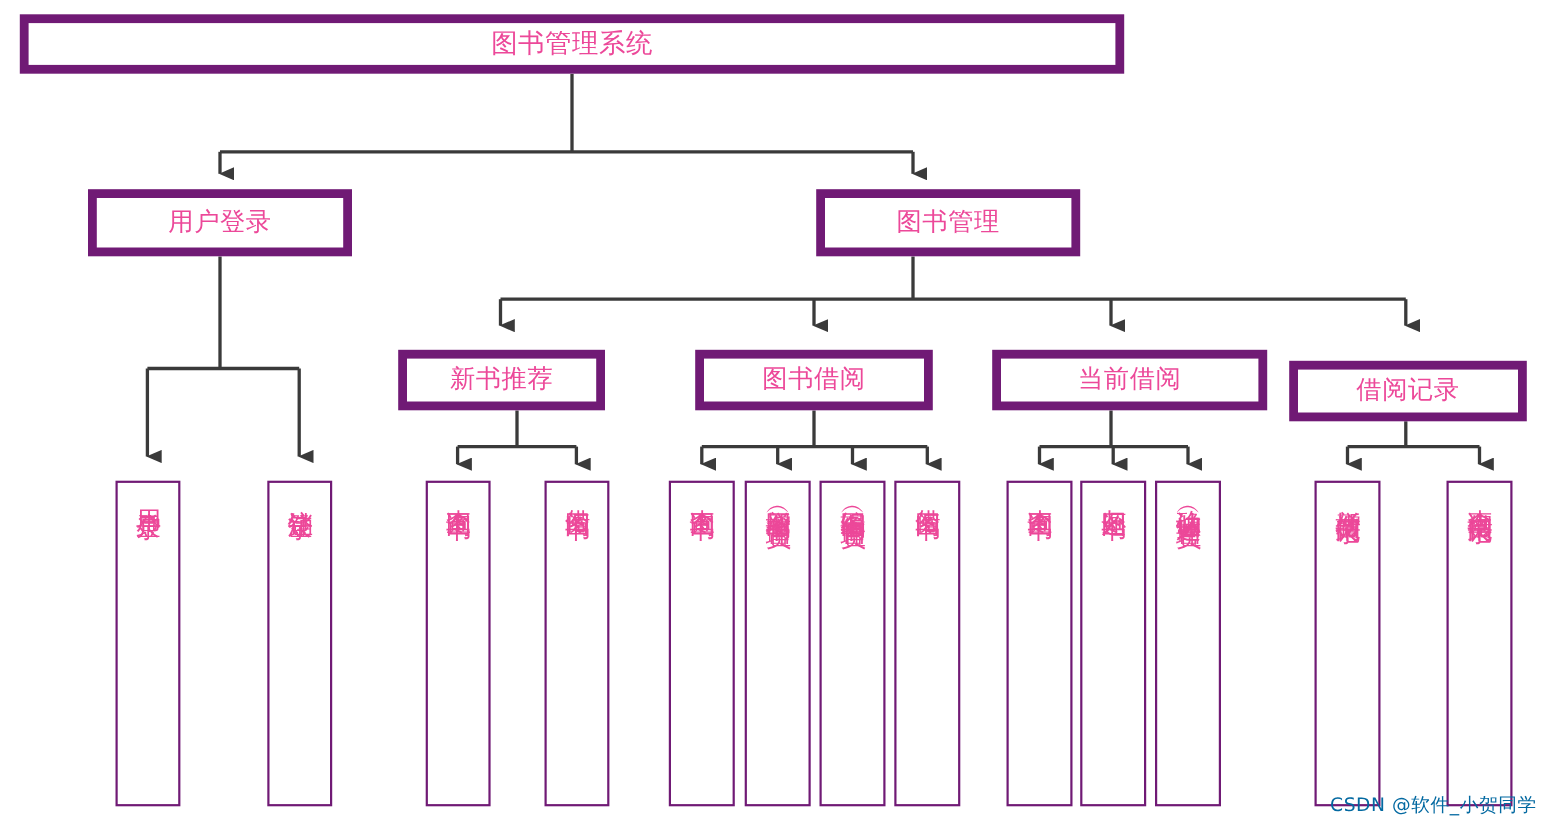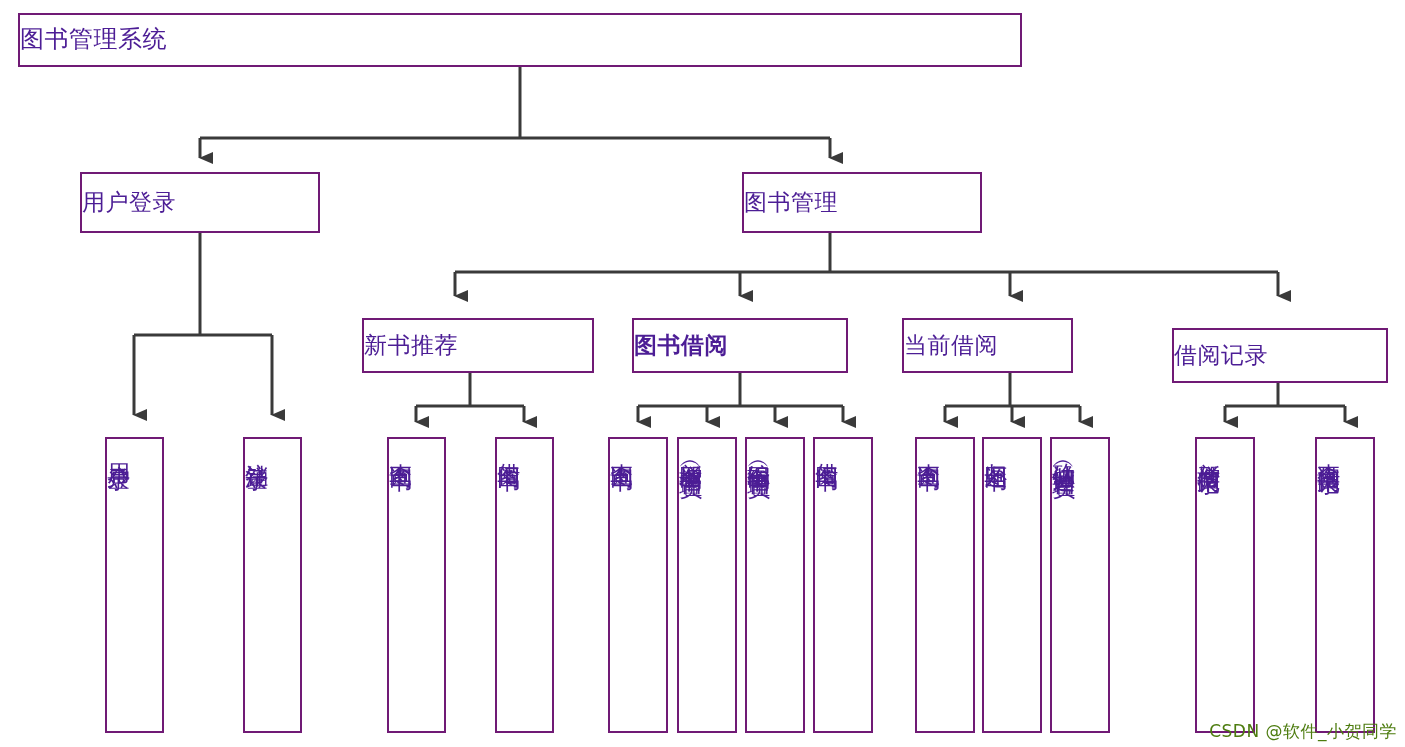--- a/index.html
+++ b/index.html
@@ -22,24 +22,25 @@
     left: 0;
     top: 0;
     width: 1405px;
     height: 747px;
     pointer-events: none;
   }
   .node {
     position: absolute;
     box-sizing: border-box;
     background: #ffffff;
-    border: 2px solid #701a75;
+    border: 8px solid #701a75;
     display: flex;
     align-items: center;
-    color: #4c1d95;
+    justify-content: center;
+    color: #ec4899;
     z-index: 2;
   }
   .node .lbl {
     display: block;
     text-align: center;
     line-height: 1.22;
     letter-spacing: 0.5px;
   }
   .node.root .lbl { font-size: 24px; }
   .node.l2 .lbl  { font-size: 23px; }
@@ -55,21 +56,21 @@
     font-size: 23px;
     letter-spacing: 2px;
     line-height: 1.05;
     white-space: nowrap;
   }
   .watermark {
     position: absolute;
     right: 8px;
     bottom: 4px;
     font-size: 17px;
-    color: #4d7c0f;
+    color: #0369a1;
     white-space: nowrap;
     z-index: 5;
     letter-spacing: 0.5px;
   }
 </style>
 </head>
 <body>
 
 <div id="canvas">
 
@@ -128,27 +129,27 @@
     <span class="lbl">图书管理系统</span>
   </div>
 
   <div class="node l2" style="left:80px; top:172px; width:240px; height:61px;">
     <span class="lbl">用户登录</span>
   </div>
   <div class="node l2" style="left:710px; top:172px; width:240px; height:61px;margin-left:32px;">
     <span class="lbl">图书管理</span>
   </div>
 
-  <div class="node l3" style="left:362px; top:318px; width:232px; height:55px;">
+  <div class="node l3" style="left:362px; top:318px; width:188px; height:55px;">
     <span class="lbl">新书推荐</span>
   </div>
-  <div class="node l3" style="left:632px; top:318px; width:216px; height:55px;font-weight:bold;">
+  <div class="node l3" style="left:632px; top:318px; width:216px; height:55px;">
     <span class="lbl">图书借阅</span>
   </div>
-  <div class="node l3" style="left:902px; top:318px; width:171px; height:55px;">
+  <div class="node l3" style="left:902px; top:318px; width:250px; height:55px;">
     <span class="lbl">当前借阅</span>
   </div>
   <div class="node l3" style="left:1172px; top:328px; width:216px; height:55px;">
     <span class="lbl">借阅记录</span>
   </div>
 
   <div class="node leaf" style="left:105px; top:437px; width:59px; height:296px;">
     <span class="lbl">用户登录</span>
   </div>
   <div class="node leaf" style="left:243px; top:437px; width:59px; height:296px;">

